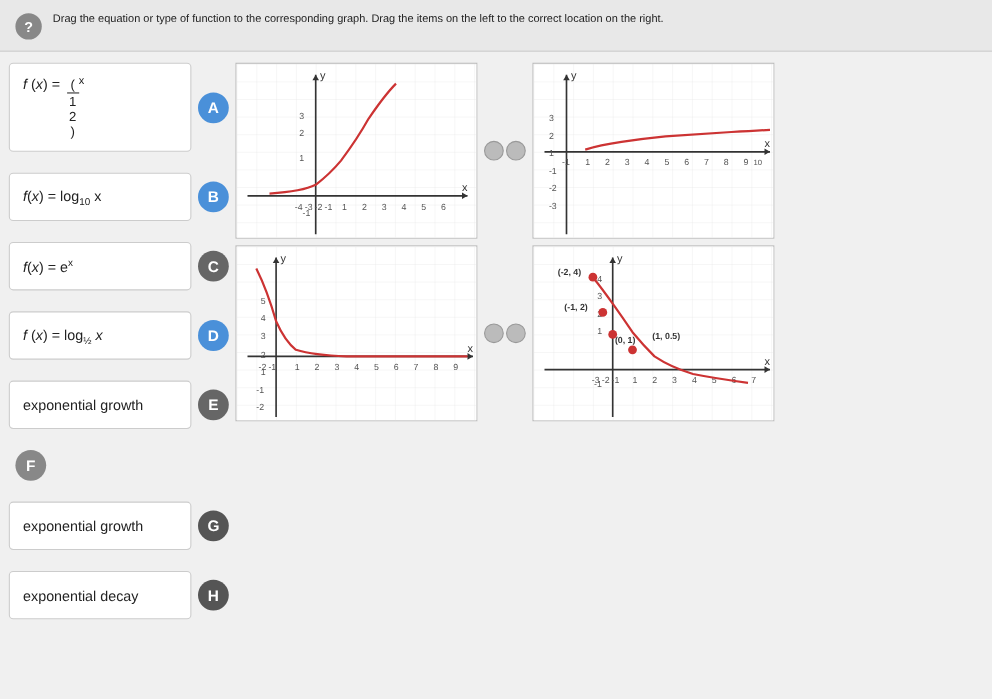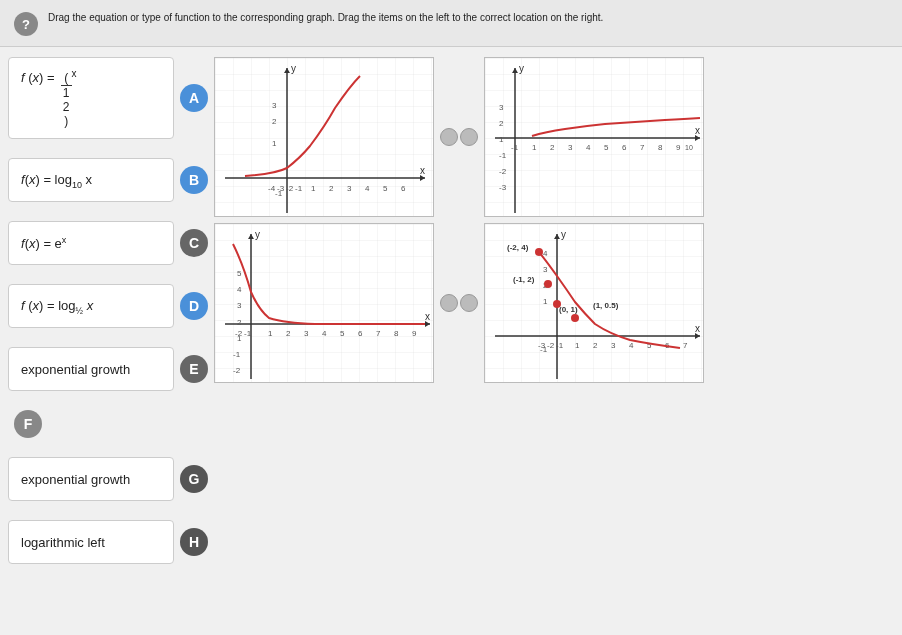--- a/index.html
+++ b/index.html
@@ -164,21 +164,21 @@
 
     <div class="label-row">
       <div class="drag-item" style="flex:1">
         <span>exponential growth</span>
       </div>
       <div class="circle-label" style="background:#555">G</div>
     </div>
 
     <div class="label-row">
       <div class="drag-item" style="flex:1">
-        <span>logarithmic left</span>
+        <span>exponential decay</span>
       </div>
       <div class="circle-label" style="background:#555">H</div>
     </div>
 
   </div>
 
   <div class="right-col">
 
     <div class="graph-row">
 

